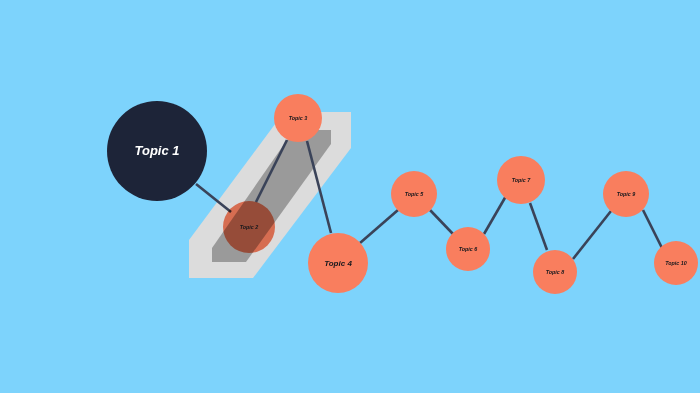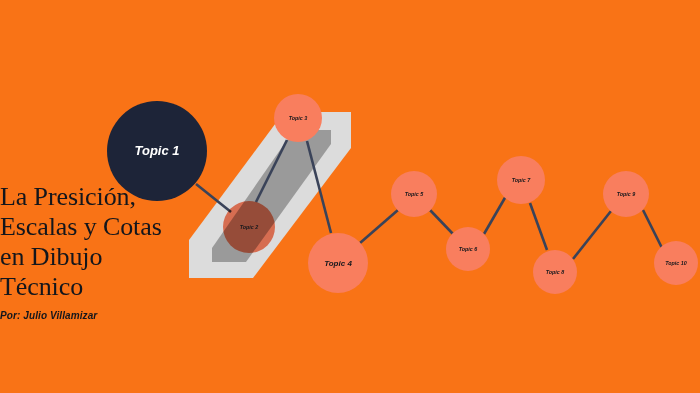--- a/index.html
+++ b/index.html
@@ -7,21 +7,21 @@
     padding: 0;
     background: #ffffff;
   }
   body {
     font-family: "Liberation Sans", sans-serif;
   }
   #canvas {
     position: relative;
     width: 700px;
     height: 393px;
-    background: #f97316;
+    background: #7dd3fc;
     overflow: hidden;
   }
   #prezi-svg {
     position: absolute;
     left: 0;
     top: 0;
     width: 700px;
     height: 393px;
     display: block;
   }
@@ -139,21 +139,14 @@
           <circle cx="626" cy="194" r="23" fill="#f97e5e"></circle>
           <text x="626" y="194.5" class="node-label sub">Topic 9</text>
         </g>
         <g style="cursor: pointer;">
           <circle cx="676" cy="263" r="22" fill="#f97e5e"></circle>
           <text x="676" y="263.5" class="node-label sub">Topic 10</text>
         </g>
       </g>
   </svg>
 
-  <div class="title-block">
-    <div class="title-line">La Presición,</div>
-    <div class="title-line">Escalas y Cotas</div>
-    <div class="title-line">en Dibujo</div>
-    <div class="title-line">Técnico</div>
-    <div class="byline">Por: Julio Villamizar</div>
-  </div>
 
 </div>
 
 </body></html>

